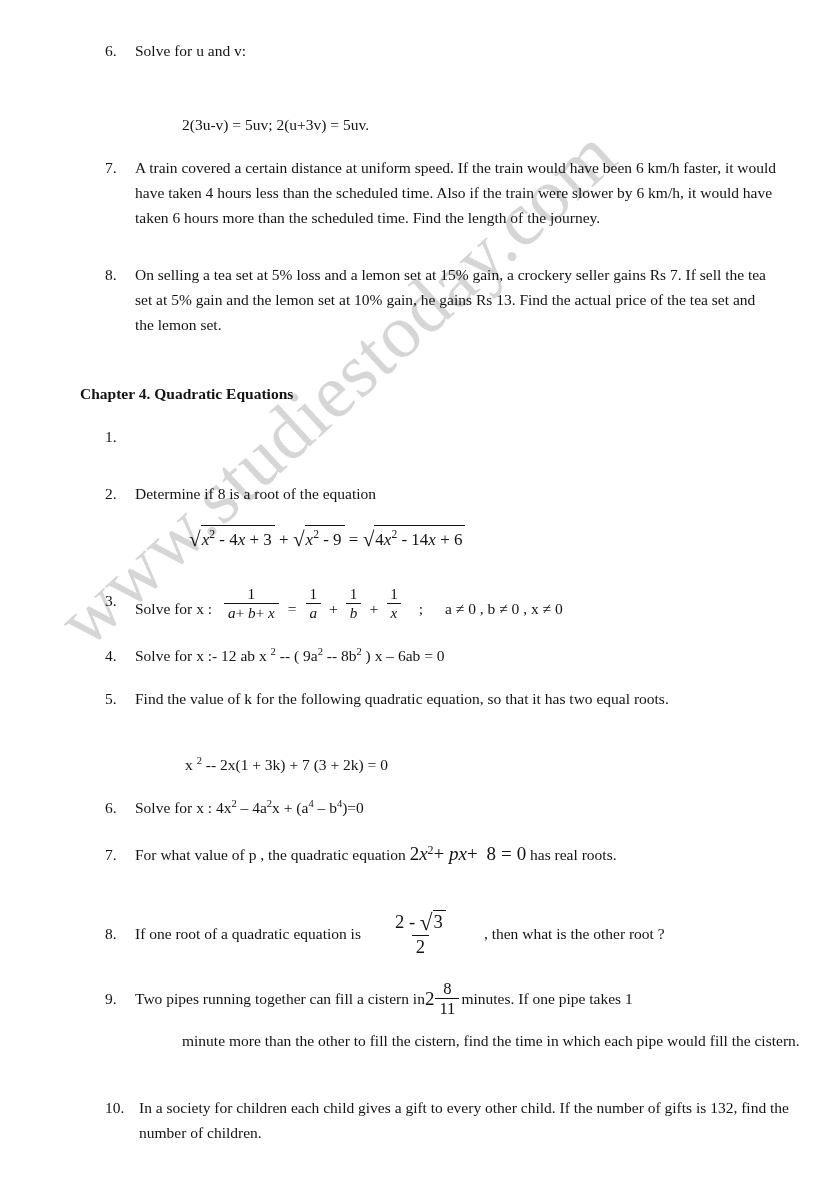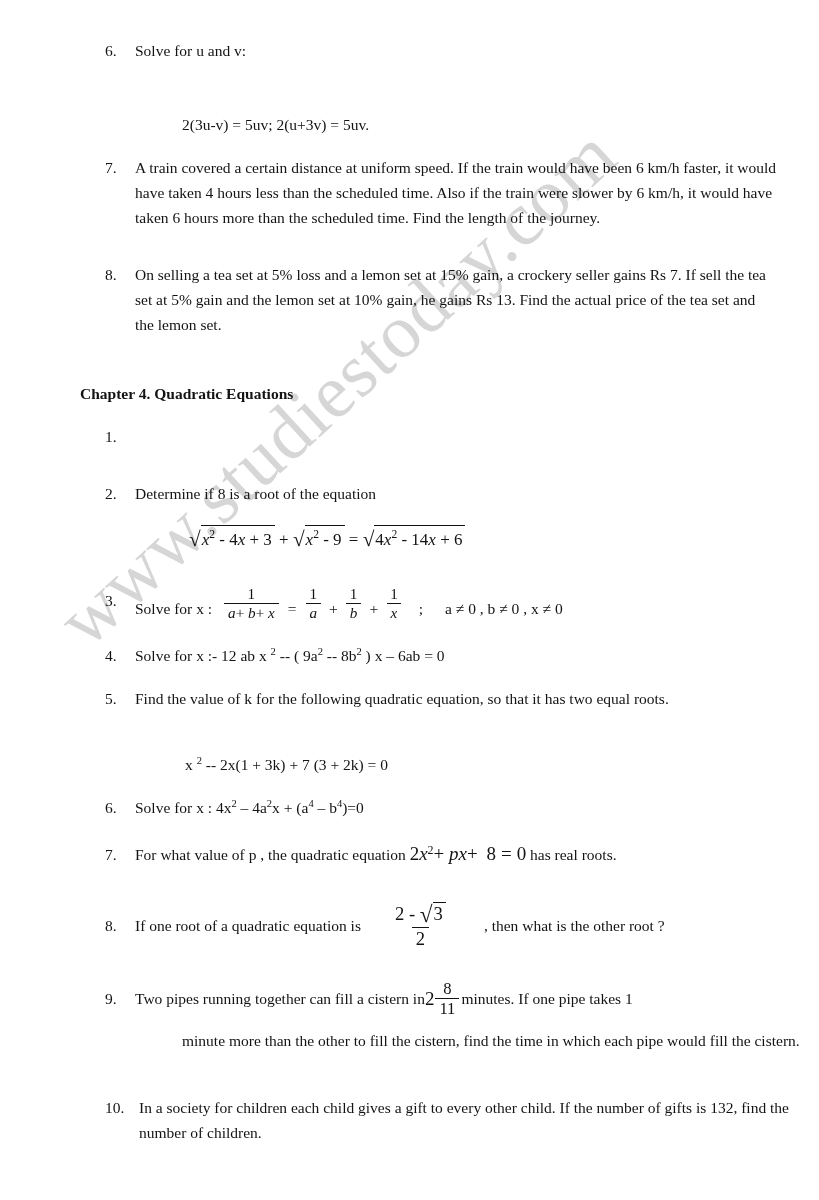--- a/index.html
+++ b/index.html
@@ -202,21 +202,21 @@
 
   <div class="qitem" style="left:105px; top:841px; width:700px; align-items:baseline;">
     <div class="qnum">7.</div>
     <div class="qbody nowrap"><span>For what value of p , the quadratic equation </span><span class="big">2</span><span class="bigital">x</span><sup class="ex" style="font-size:12px;">2</sup><span class="big">+ </span><span class="bigital">px</span><span class="big">+ </span><span class="big" style="margin-left:4px;">8</span><span class="big" style="margin:0 5px;">=</span><span class="big">0</span><span> has real roots.</span></div>
   </div>
 
   <div class="qitem" style="left:105px; top:902px; width:700px; align-items:center;">
     <div class="qnum">8.</div>
     <div class="qbody nowrap" style="display:flex; align-items:center;gap:24px;">
       <span>If one root of a quadratic equation is </span>
-      <span class="frac" style="font-size:19px; margin:0 6px;">
+      <span class="frac" style="font-size:19px; margin:8px 6px;">
         <span class="num"><span>2 -</span> <span class="rad"><span class="sign">√</span><span class="body">3</span></span></span>
         <span class="den">2</span>
       </span>
       <span style="margin-left:4px;">, then what is the other root ?</span>
     </div>
   </div>
 
   <div class="qitem" style="left:105px; top:980px; width:700px; align-items:center;">
     <div class="qnum">9.</div>
     <div class="qbody nowrap" style="display:flex; align-items:center;">

